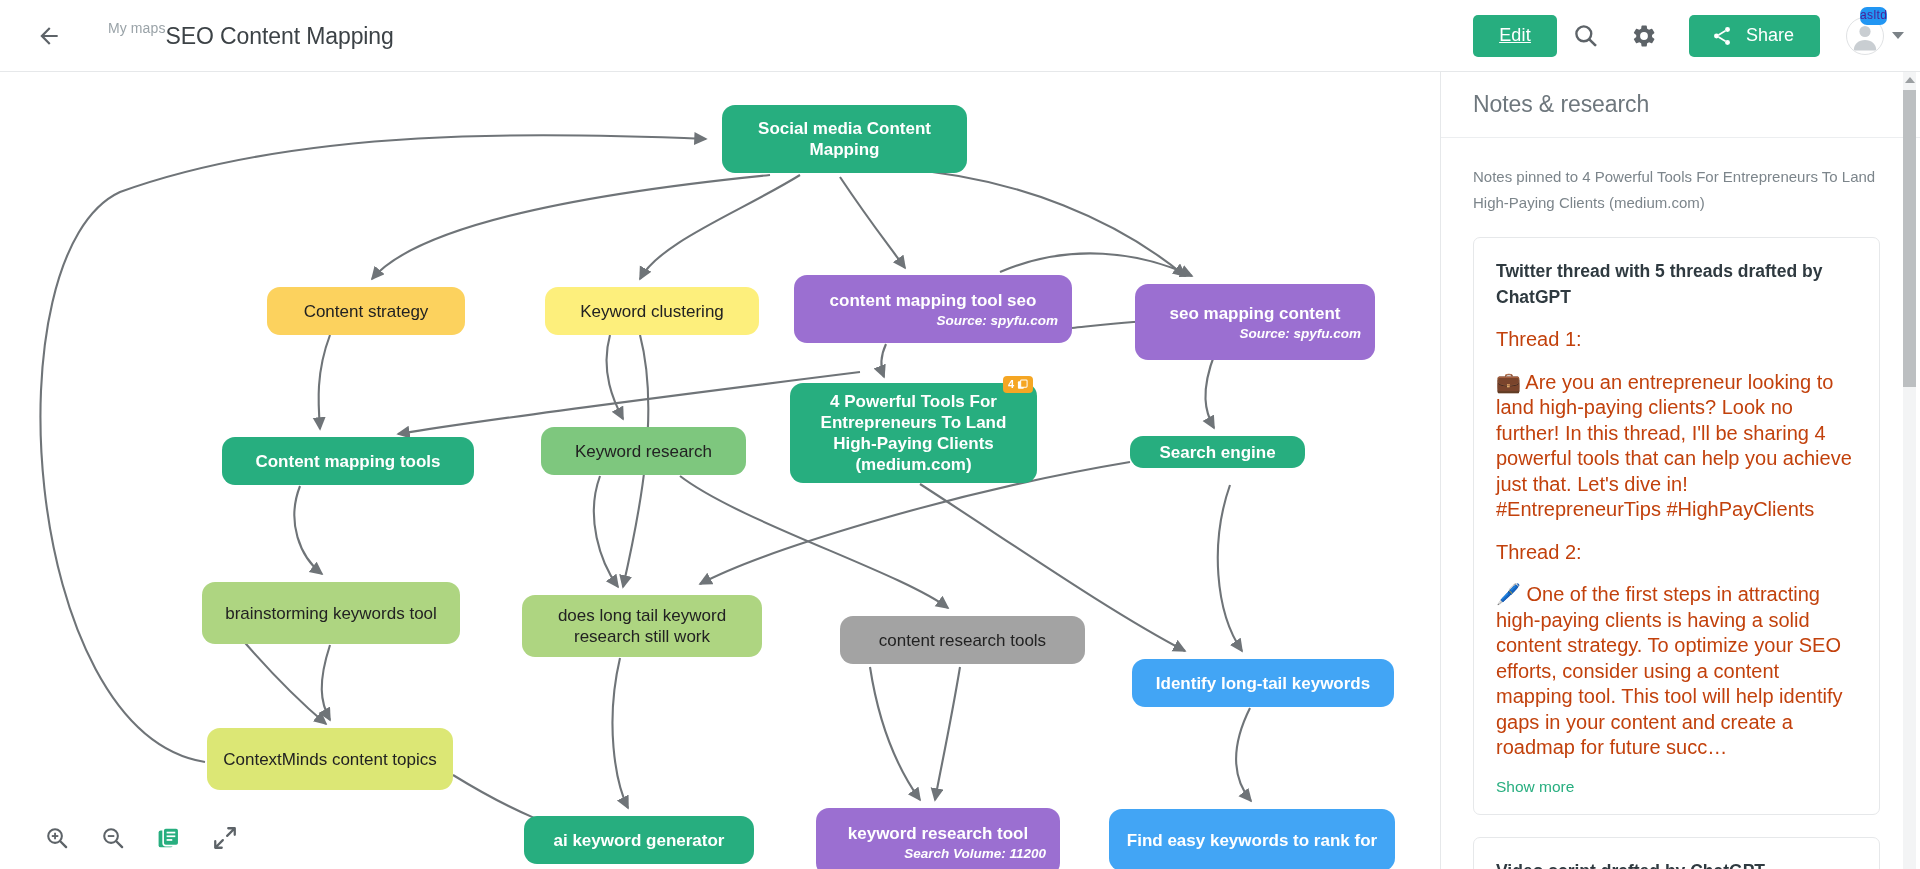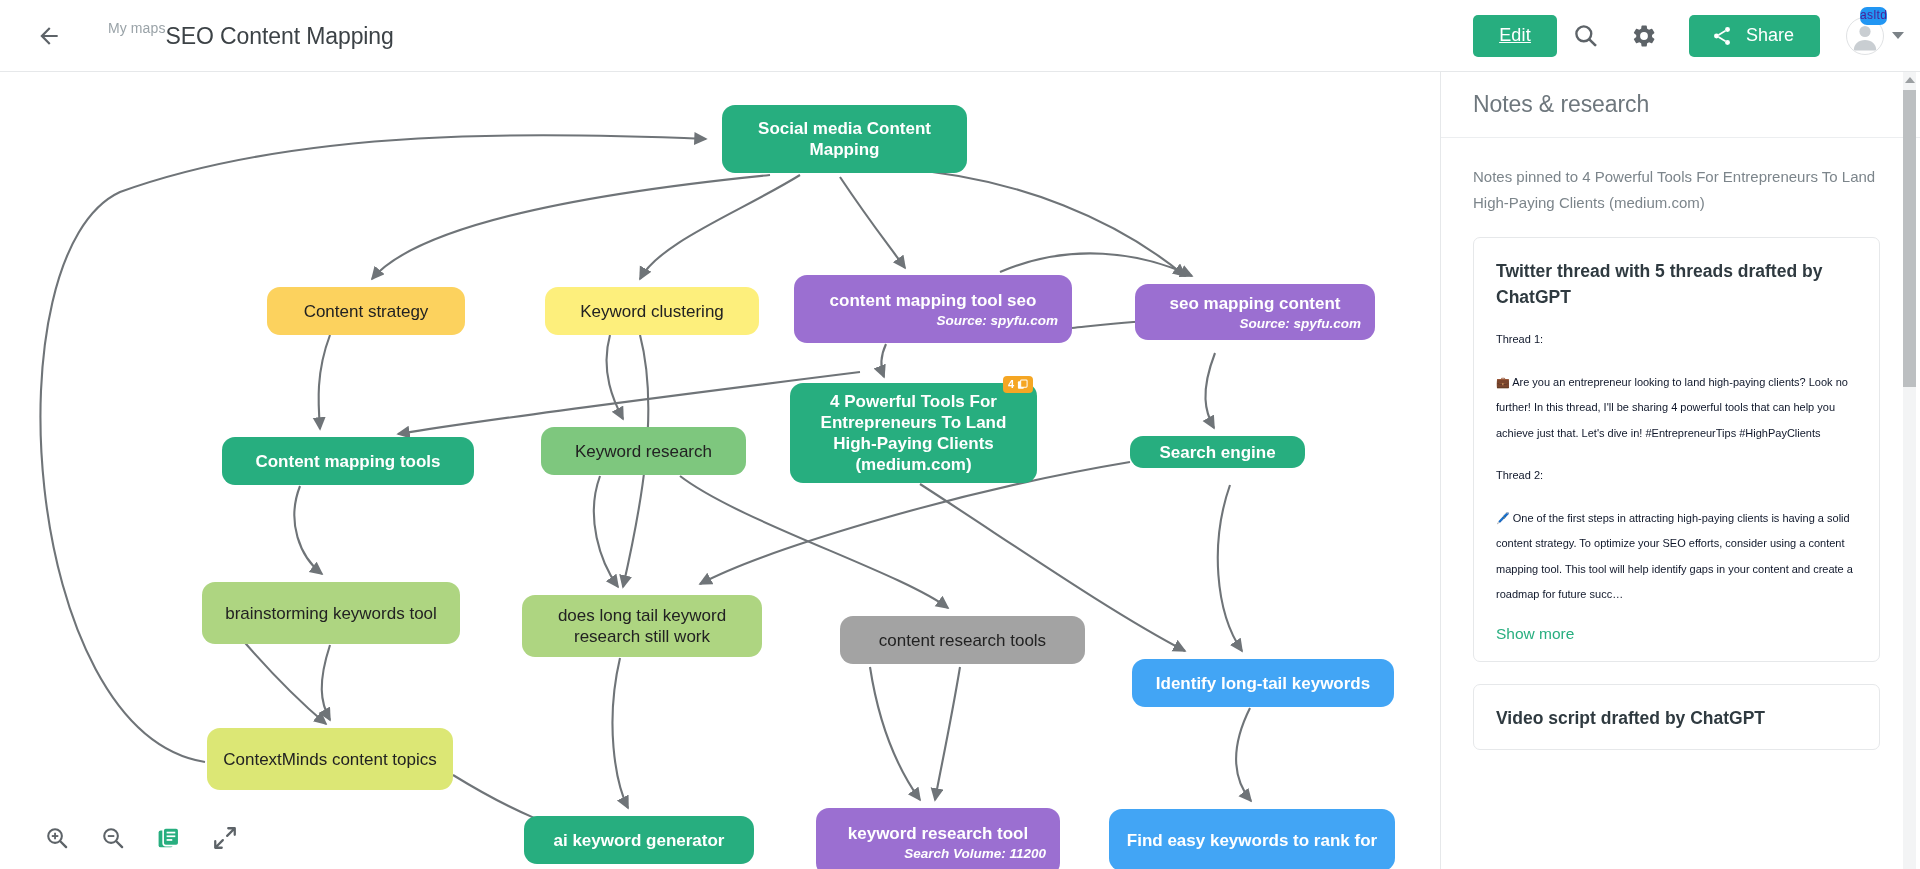--- a/index.html
+++ b/index.html
@@ -149,21 +149,21 @@
   .note-card {
     border: 1px solid #e6e8ea; border-radius: 7px;
     padding: 20px 22px 18px; margin-top: 22px;
     background: #fff;
     cursor: pointer;
   }
   .note-title {
     font-size: 17.5px; font-weight: bold; color: #2f3a40; line-height: 26px;
   }
   .note-p {
-    font-size: 11px; line-height: 25.5px; color: #0f172a; margin-top: 17px;
+    font-size: 20px; line-height: 25.5px; color: #c2410c; margin-top: 17px;
   }
   .show-more {
     display: inline-block; margin-top: 17px;
     font-size: 15.5px; color: #27ae7f; cursor: pointer;
   }
   #panel-scrollbar {
     position: absolute; top: 0px; right: 4px; width: 13px; height: 797px;
     background: #f3f4f5;
   }
   #panel-scrollbar .sb-arrow {
@@ -307,21 +307,21 @@
         <div class="node" style="left: 267px; top: 215px; width: 198px; height: 48px; background: rgb(252, 210, 94); color: rgb(34, 34, 34);">
           <div>Content strategy</div>
         </div>
         <div class="node" style="left: 545px; top: 215px; width: 214px; height: 48px; background: rgb(253, 239, 124); color: rgb(34, 34, 34);">
           <div>Keyword clustering</div>
         </div>
         <div class="node bold" style="left: 794px; top: 203px; width: 278px; height: 68px; background: rgb(155, 111, 209); color: rgb(255, 255, 255);">
           <div>content mapping tool seo</div>
           <div class="sub">Source: spyfu.com</div>
         </div>
-        <div class="node bold" style="left: 1135px; top: 212px; width: 240px; height: 56px; background: rgb(155, 111, 209); color: rgb(255, 255, 255);">
+        <div class="node bold" style="left: 1135px; top: 212px; width: 240px; height: 76px; background: rgb(155, 111, 209); color: rgb(255, 255, 255);">
           <div>seo mapping content</div>
           <div class="sub">Source: spyfu.com</div>
         </div>
         <div class="node bold" style="left: 222px; top: 365px; width: 252px; height: 48px; background: rgb(39, 174, 127); color: rgb(255, 255, 255);">
           <div>Content mapping tools</div>
         </div>
         <div class="node" style="left: 541px; top: 355px; width: 205px; height: 48px; background: rgb(126, 199, 126); color: rgb(34, 34, 34);">
           <div>Keyword research</div>
         </div>
         <div class="node bold" style="left: 790px; top: 311px; width: 247px; height: 100px; background: rgb(39, 174, 127); color: rgb(255, 255, 255);">

